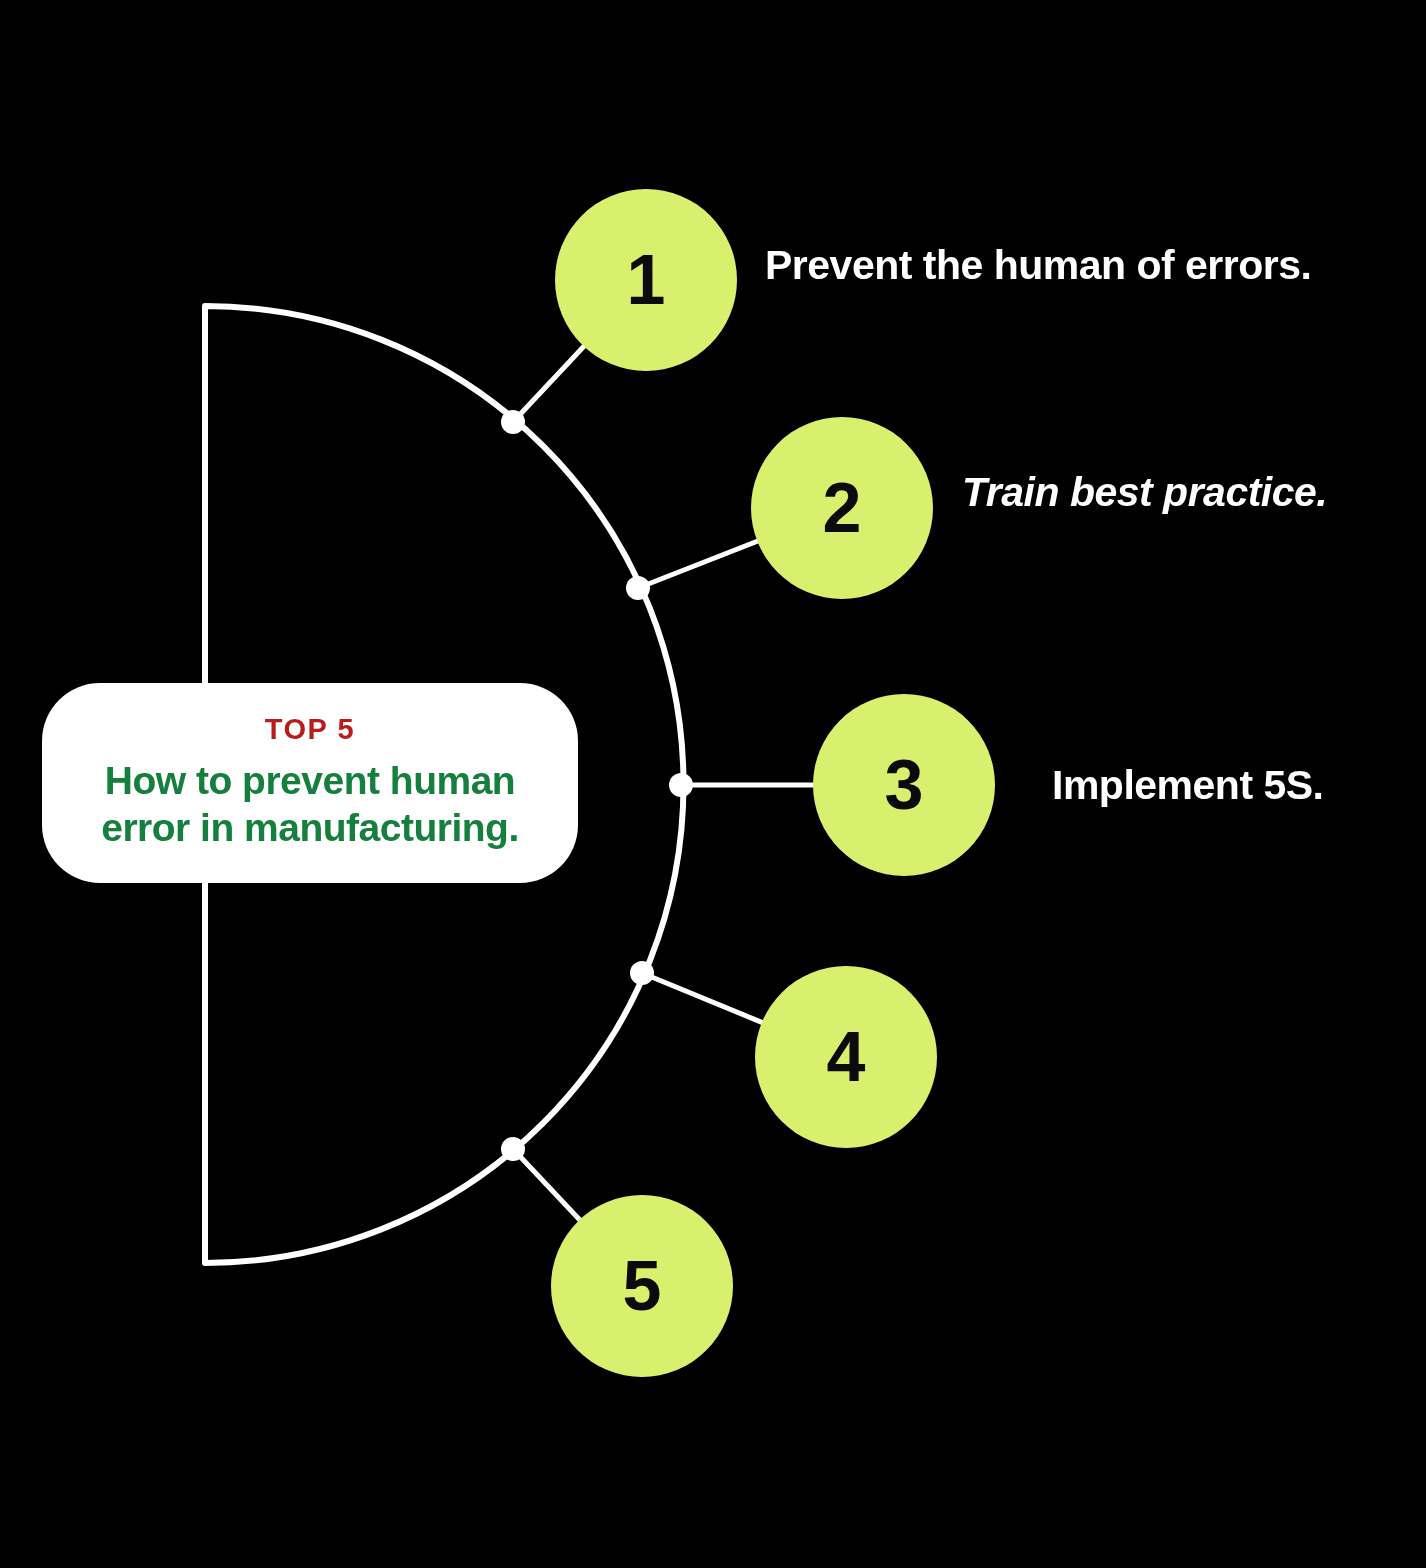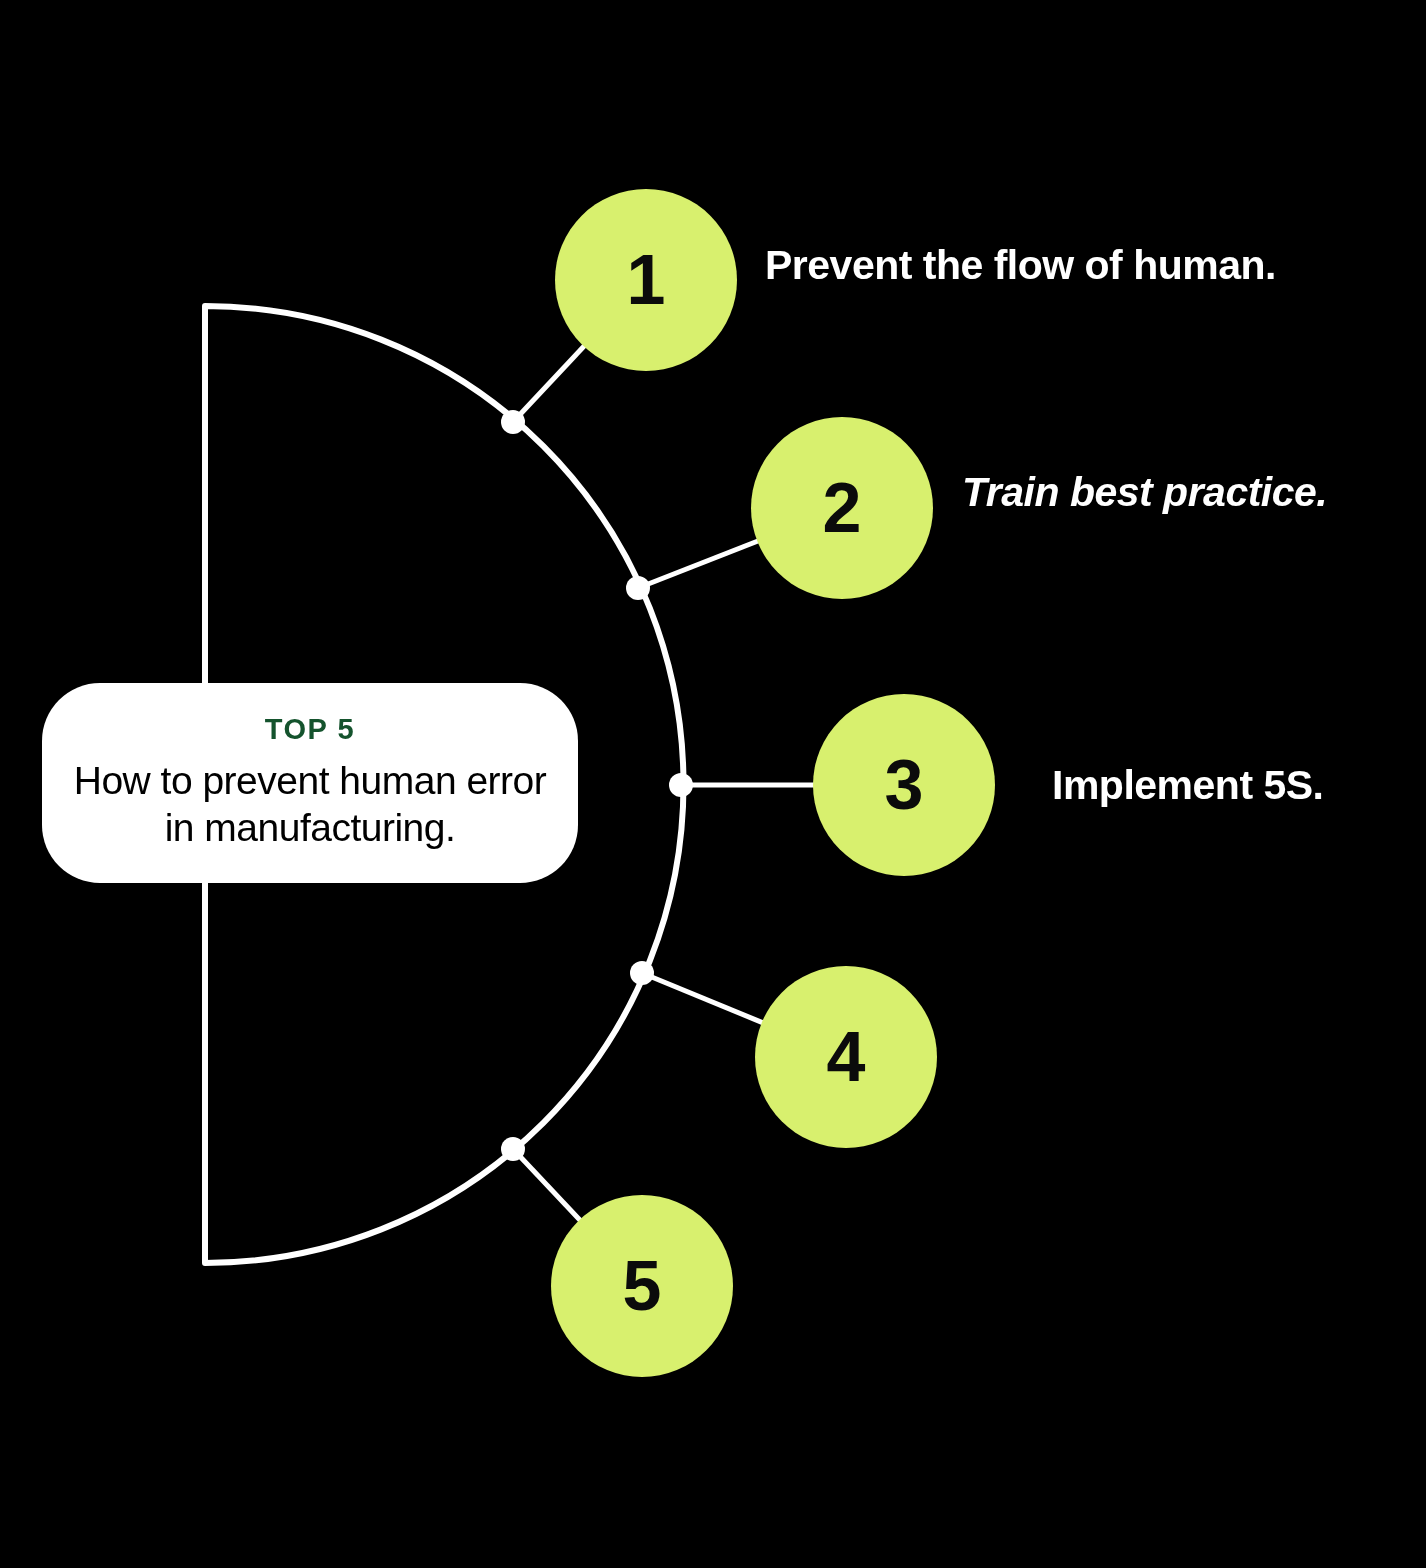--- a/index.html
+++ b/index.html
@@ -60,30 +60,30 @@
     border-radius: 58px;
     z-index: 3;
     display: flex;
     flex-direction: column;
     align-items: center;
     justify-content: center;
     text-align: center;
     gap: 14px;
   }
   .eyebrow {
-    color: #14532d;
+    color: #b91c1c;
     font-size: 29px;
     font-weight: 700;
     letter-spacing: 1.5px;
     line-height: 1;
   }
   .card-title {
-    color: #000000;
+    color: #15803d;
     font-size: 39px;
-    font-weight: 400;
+    font-weight: 700;
     letter-spacing: -0.5px;
     line-height: 1.18;
     max-width: 486px;
   }
   .brand {
     position: absolute;
     left: 1140px;
     top: 1476px;
     z-index: 2;
     color: #ffffff;
@@ -123,21 +123,21 @@
   </svg>
 
   <div class="title-card">
     <div class="eyebrow">TOP 5</div>
     <div class="card-title">How to prevent human error in manufacturing.</div>
   </div>
 
   <div class="node" style="left:555px; top:189px;">
     <span class="node-number">1</span>
   </div>
-  <div class="item-label" style="left:765px; top:265px;">Prevent the flow of human.</div>
+  <div class="item-label" style="left:765px; top:265px;">Prevent the human of errors.</div>
 
   <div class="node" style="left:751px; top:417px;">
     <span class="node-number">2</span>
   </div>
   <div class="item-label" style="left:962px; top:492px;font-style:italic;">Train best practice.</div>
 
   <div class="node" style="left:813px; top:694px;">
     <span class="node-number">3</span>
   </div>
   <div class="item-label" style="left:1052px; top:785px;">Implement 5S.</div>

